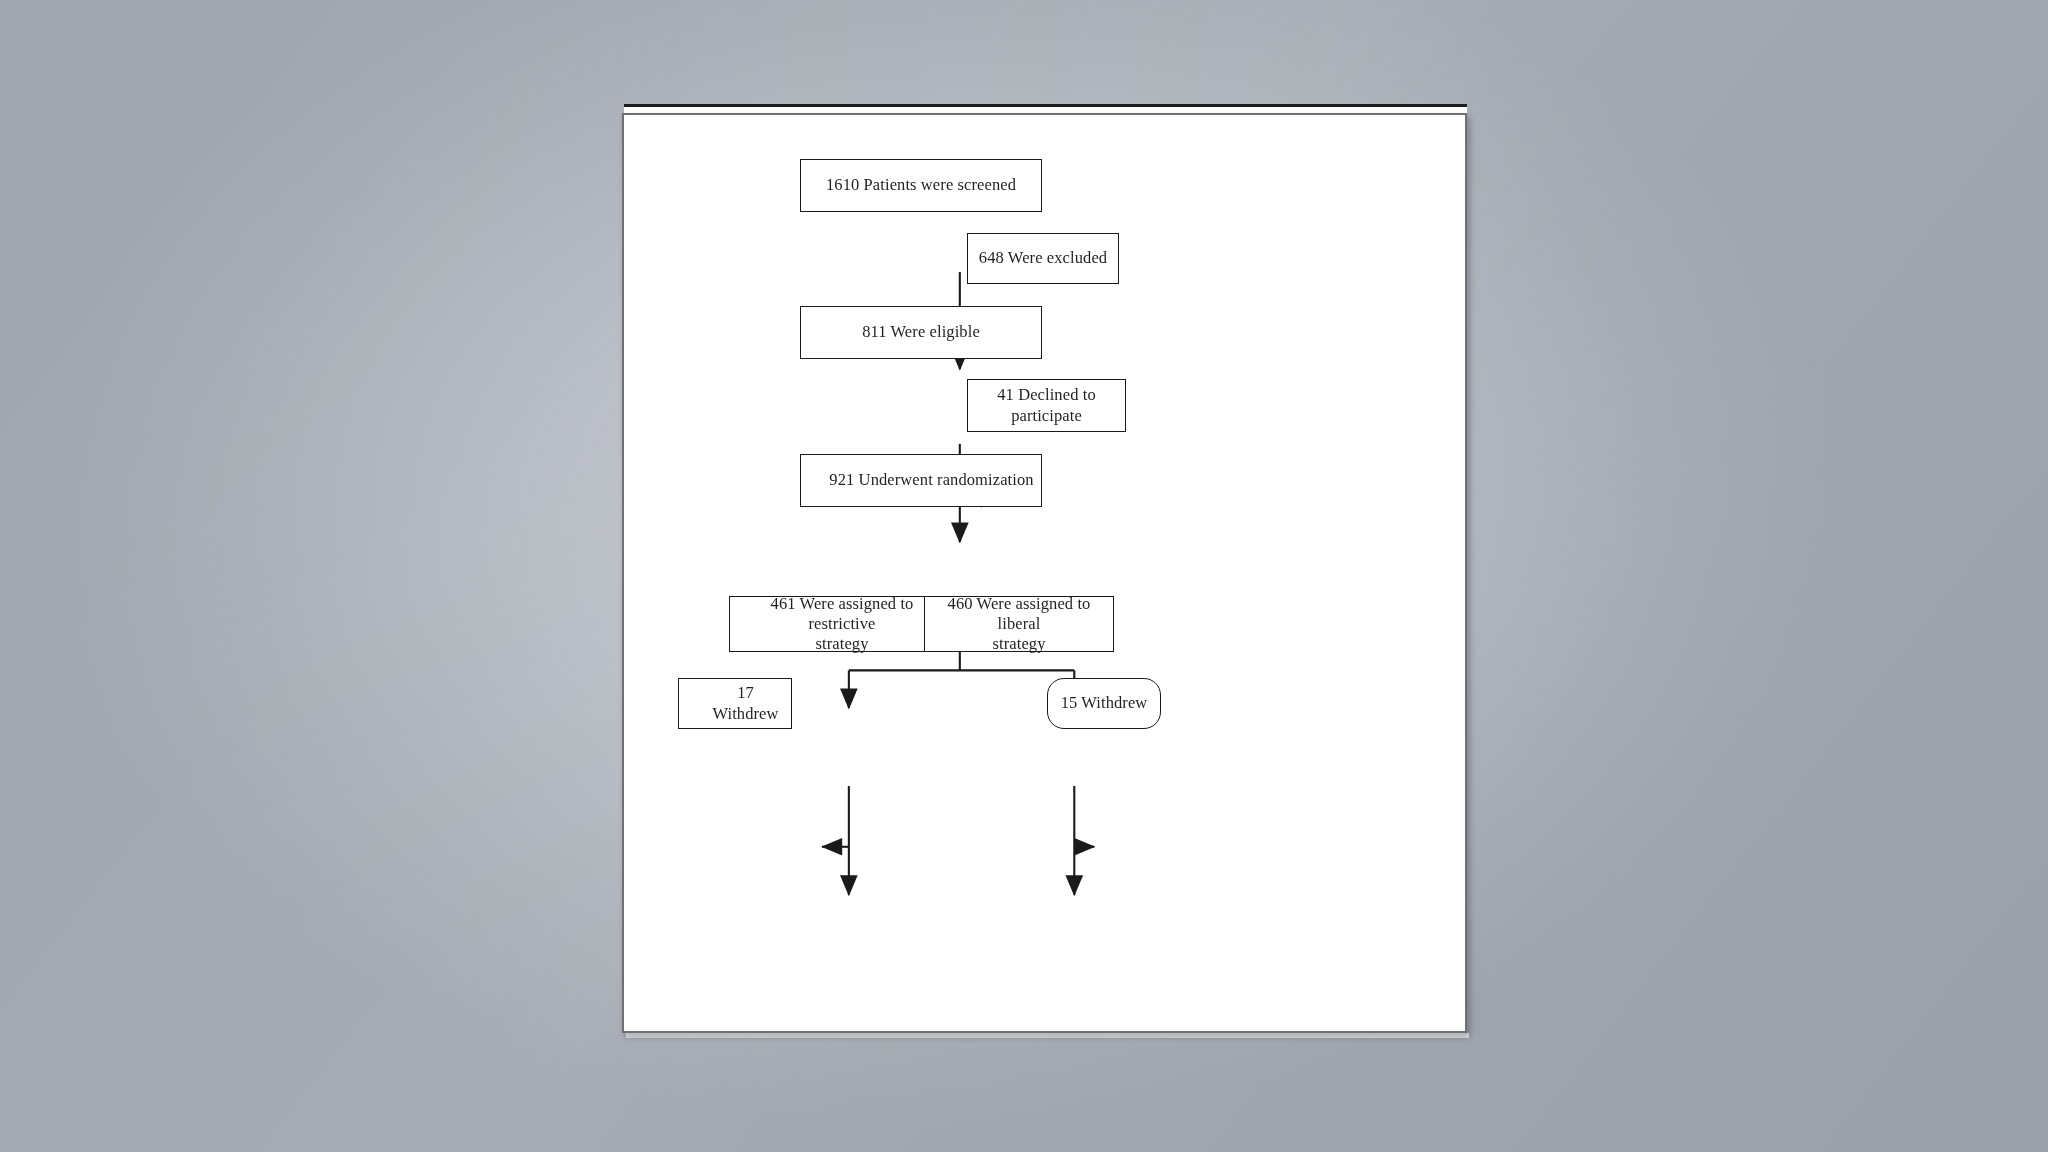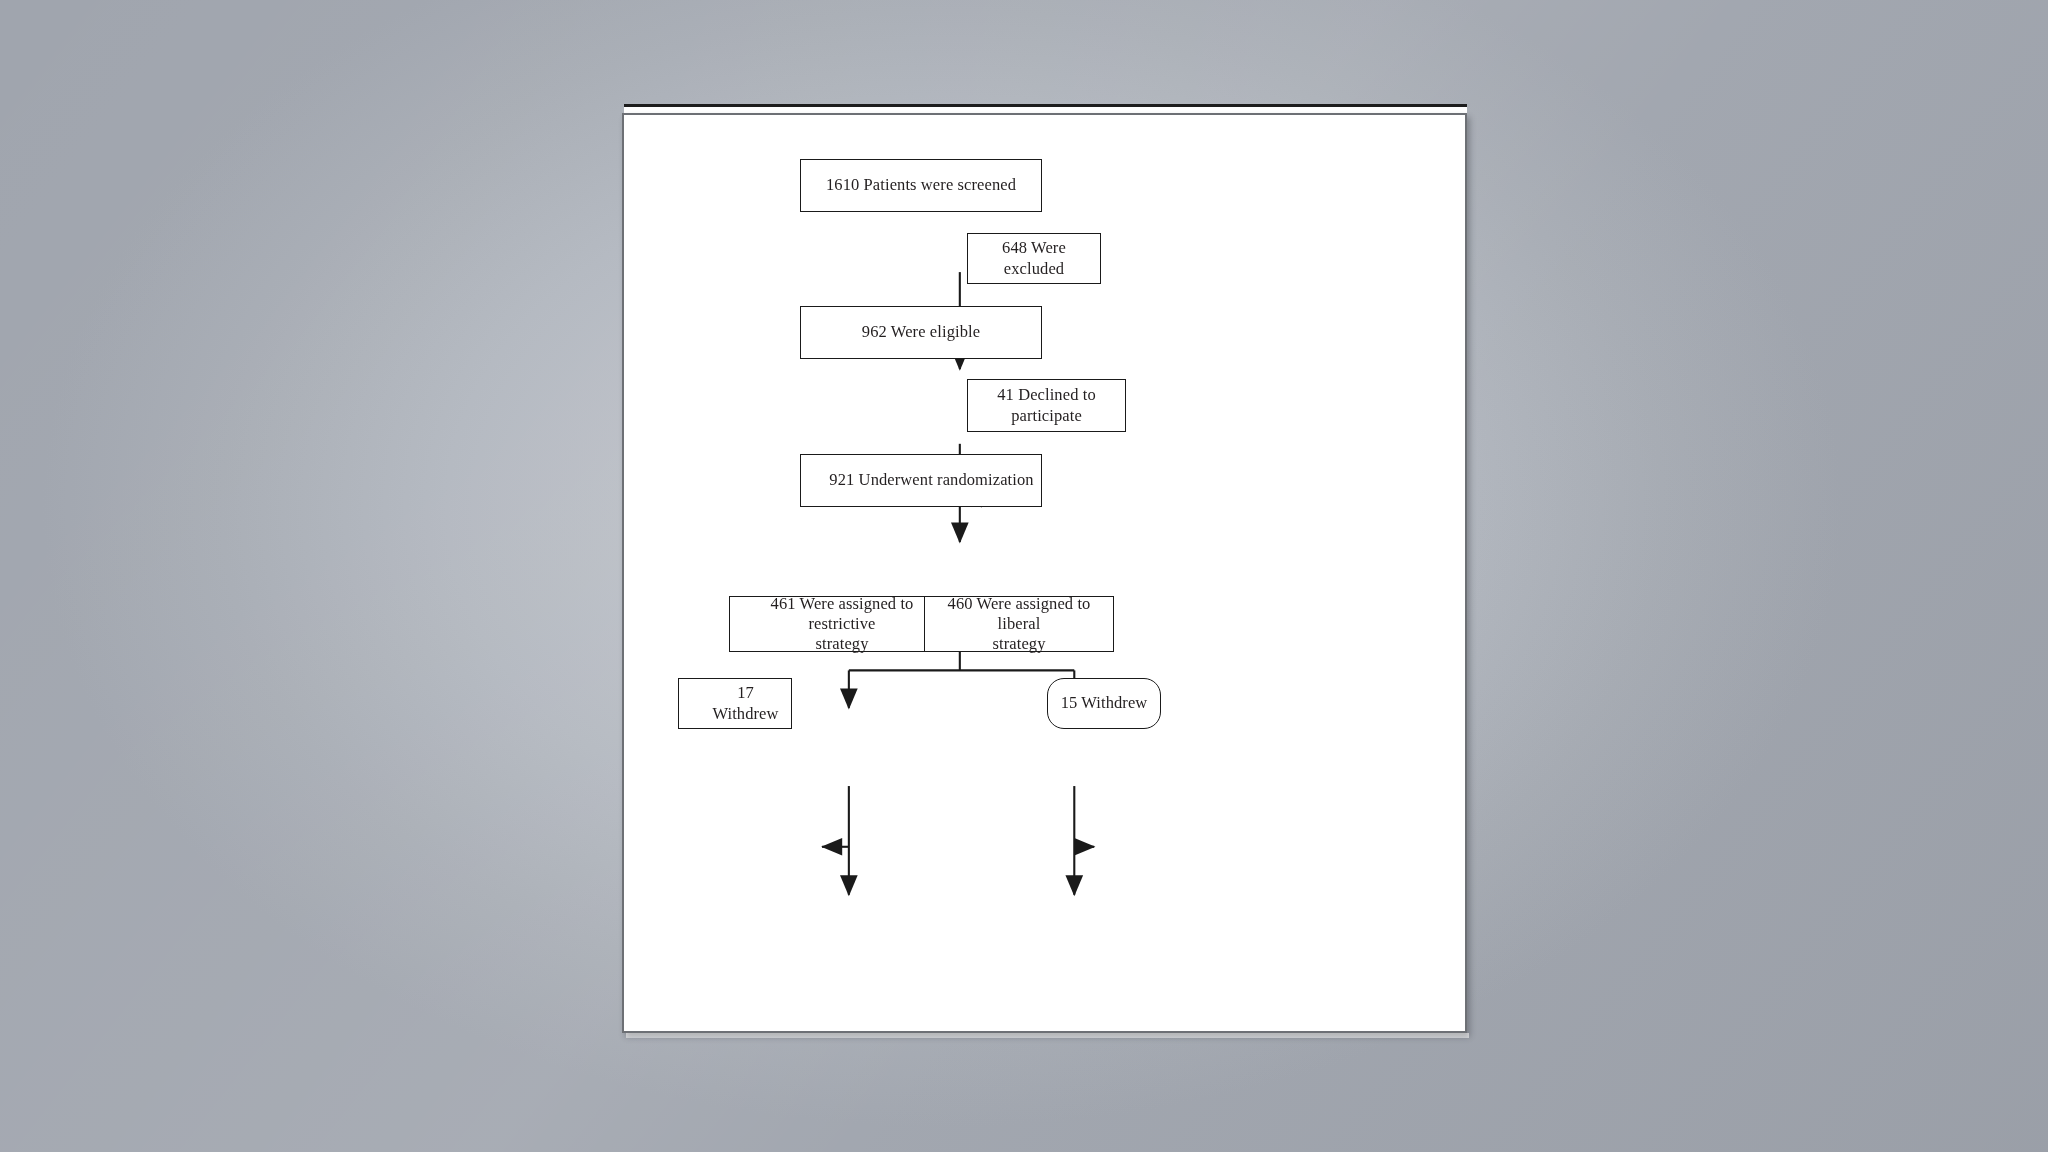--- a/index.html
+++ b/index.html
@@ -110,21 +110,21 @@
     text-align: center;
     line-height: 1.22;
     font-size: 16.5px;
     letter-spacing: 0.1px;
     padding: 2px 7px;
   }
   .node span { display: block; }
 
   
   #node-screened     { left: 110px; top:  12px; width: 242px; height: 53px; }
-  #node-excluded     { left: 277px; top:  86px; width: 134px; height: 51px; }
+  #node-excluded     { left: 277px; top:  86px; width: 152px; height: 51px; }
   #node-eligible     { left: 110px; top: 159px; width: 242px; height: 53px; }
   #node-declined     { left: 277px; top: 232px; width: 159px; height: 53px; text-align: center; }
   #node-random       { left: 110px; top: 307px; width: 242px; height: 53px; padding-left: 28px; }
   #node-restrictive  { left:  39px; top: 449px; width: 226px; height: 56px; }
   #node-liberal      { left: 234px; top: 449px; width: 190px; height: 56px; align-items: center; }
   #node-withdrew-l   { left: -12px; top: 531px; width: 114px; height: 51px; padding-left: 28px; }
   #node-withdrew-r   { left: 357px; top: 531px; width: 114px; height: 51px; border-radius: 17px; }
   #node-analysis-l   { left:  39px; top: 609px; width: 193px; height: 53px; }
   #node-analysis-r   { left: 234px; top: 609px; width: 190px; height: 53px; }
 
@@ -193,21 +193,21 @@
 
         <div class="node" id="node-screened">
           <span>1610 Patients were screened</span>
         </div>
 
         <div class="node" id="node-excluded">
           <span>648 Were excluded</span>
         </div>
 
         <div class="node" id="node-eligible">
-          <span>962 Were eligible</span>
+          <span>811 Were eligible</span>
         </div>
 
         <div class="node" id="node-declined">
           <span>41 Declined to participate</span>
         </div>
 
         <div class="node" id="node-random">
           <span>921 Underwent randomization</span>
         </div>
 

